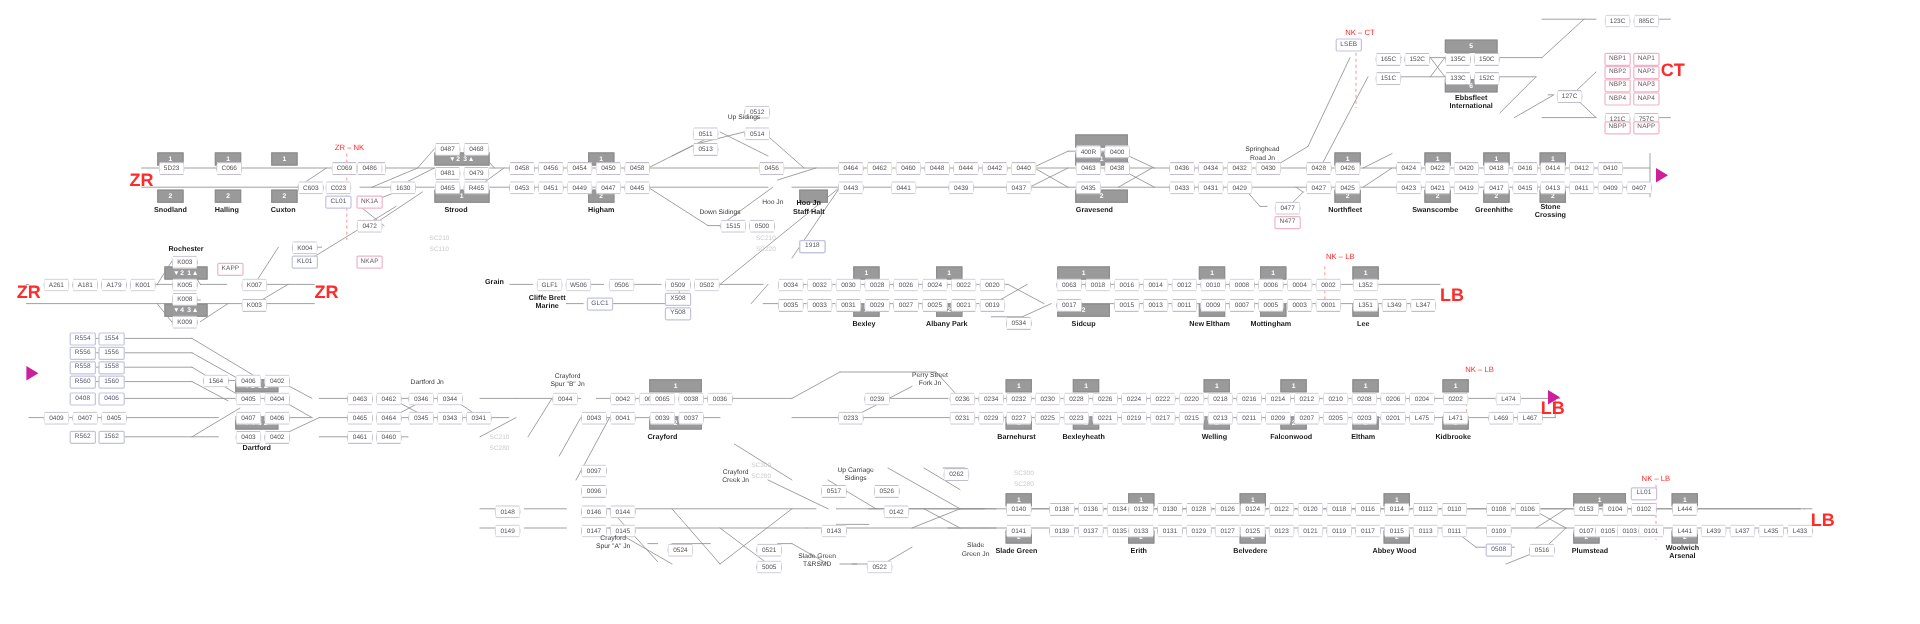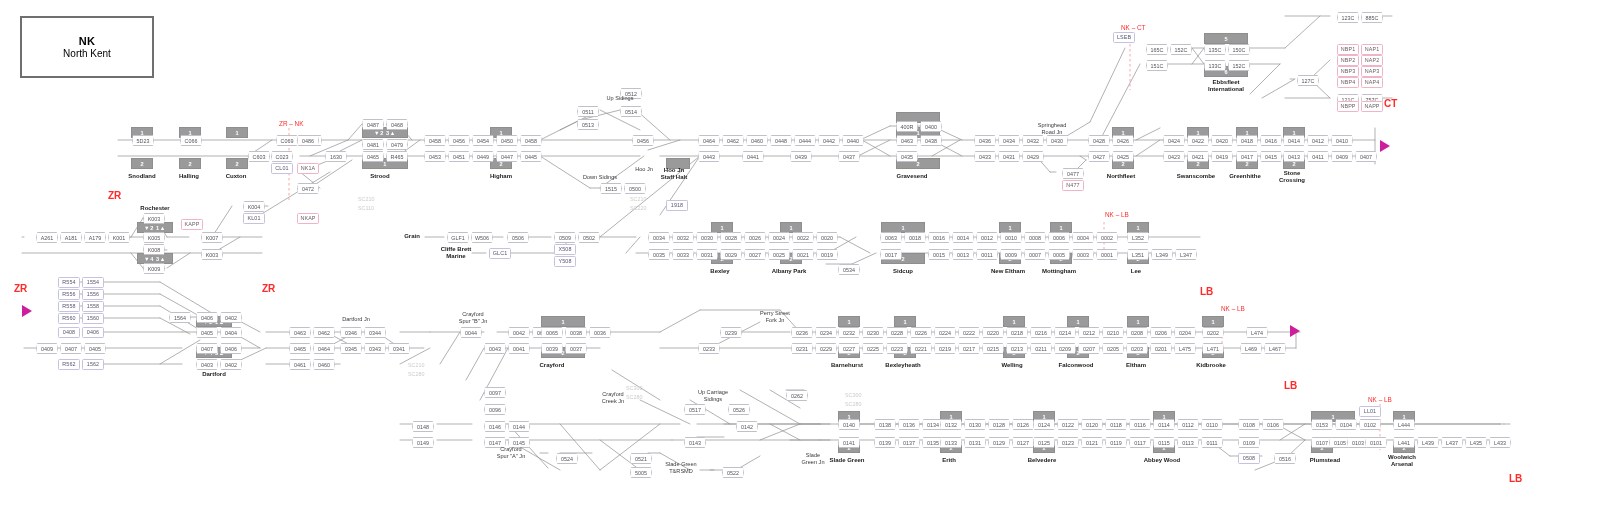--- a/index.html
+++ b/index.html
@@ -35,21 +35,21 @@
         font-size:5.6px;font-weight:bold;color:#ffffff;text-align:center;
         box-sizing:border-box;border:0.6px solid #8e8e8e;letter-spacing:.6px;}
 
   
   .stn{position:absolute;font-size:6px;font-weight:bold;color:#1a1a1a;
        text-align:center;line-height:7.4px;white-space:pre;}
   .jn{position:absolute;font-size:5.6px;color:#3a3a3a;text-align:center;
       line-height:7px;white-space:pre;}
   .ghost{position:absolute;font-size:5.4px;color:#cccccc;white-space:nowrap;}
   .bdr{position:absolute;font-size:6.4px;color:#ff2b2b;white-space:nowrap;}
-  .areacode{position:absolute;font-size:10px;color:#ff2b2b;font-weight:bold;margin-top:48px;}
+  .areacode{position:absolute;font-size:15px;color:#ff2b2b;font-weight:bold;}
 
   
   #titlebox{position:absolute;left:20px;top:16px;width:130px;height:58px;
     border:2.2px solid #6f6f6f;background:#ffffff;display:flex;flex-direction:column;
     align-items:center;justify-content:center;}
   #titlebox .t1{font-size:11px;font-weight:bold;color:#000;letter-spacing:.4px;}
   #titlebox .t2{font-size:10px;color:#000;margin-top:1px;}
 </style>
 </head>
 <body>
@@ -307,24 +307,20 @@
       <line x1="1380" y1="404" x2="1380" y2="450"></line>
     </g>
 
     <g fill="#cc1f9b">
       <polygon points="1380,140 1390,146 1380,152"></polygon>
       <polygon points="22,305 32,311 22,317"></polygon>
       <polygon points="1290,325 1300,331 1290,337"></polygon>
     </g>
   </svg>
 
-  <div id="titlebox">
-    <div class="t1">NK</div>
-    <div class="t2">North Kent</div>
-  </div>
 
   <div id="layer-platforms">
       <div class="plat" style="left: 131px; top: 127px; width: 22px;">1</div>
       <div class="plat" style="left: 131px; top: 158px; width: 22px;">2</div>
       <div class="plat" style="left: 179px; top: 127px; width: 22px;">1</div>
       <div class="plat" style="left: 179px; top: 158px; width: 22px;">2</div>
       <div class="plat" style="left: 226px; top: 127px; width: 22px;">1</div>
       <div class="plat" style="left: 226px; top: 158px; width: 22px;">2</div>
       <div class="plat" style="left: 490px; top: 127px; width: 22px;">1</div>
       <div class="plat" style="left: 490px; top: 158px; width: 22px;">2</div>

